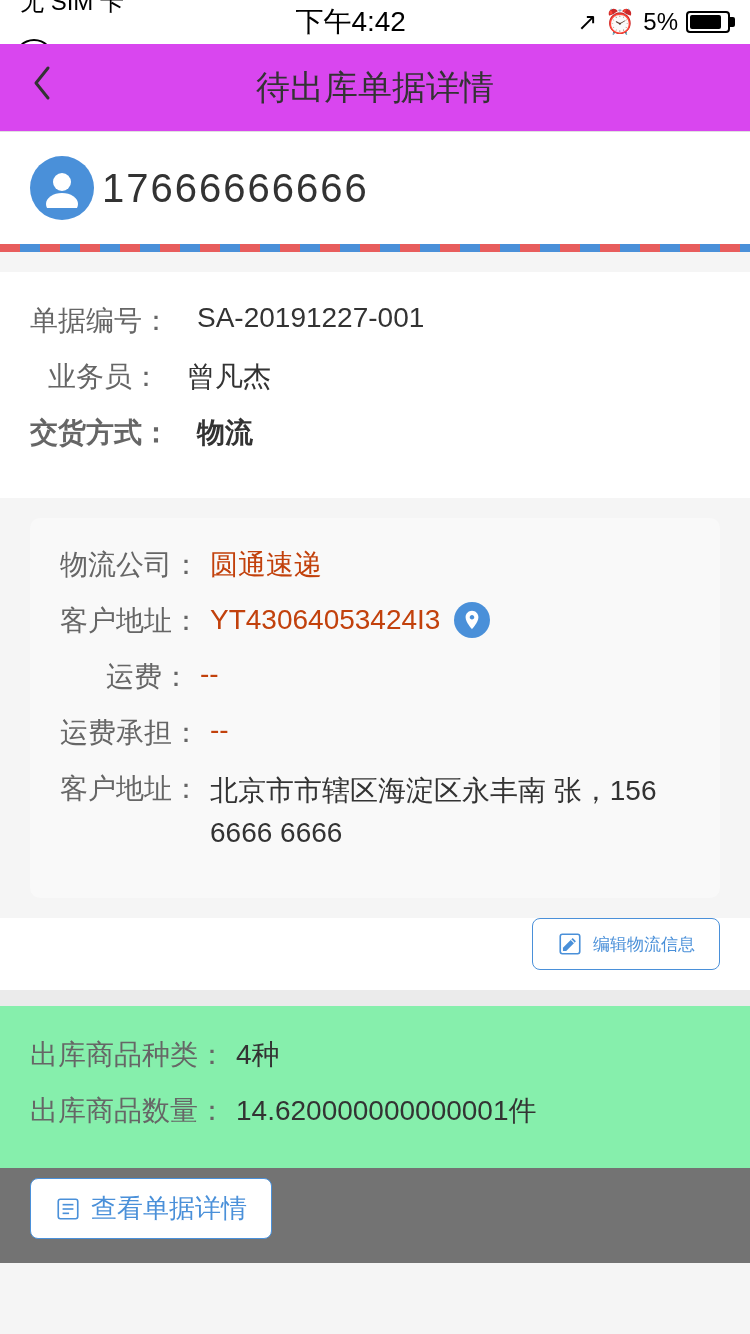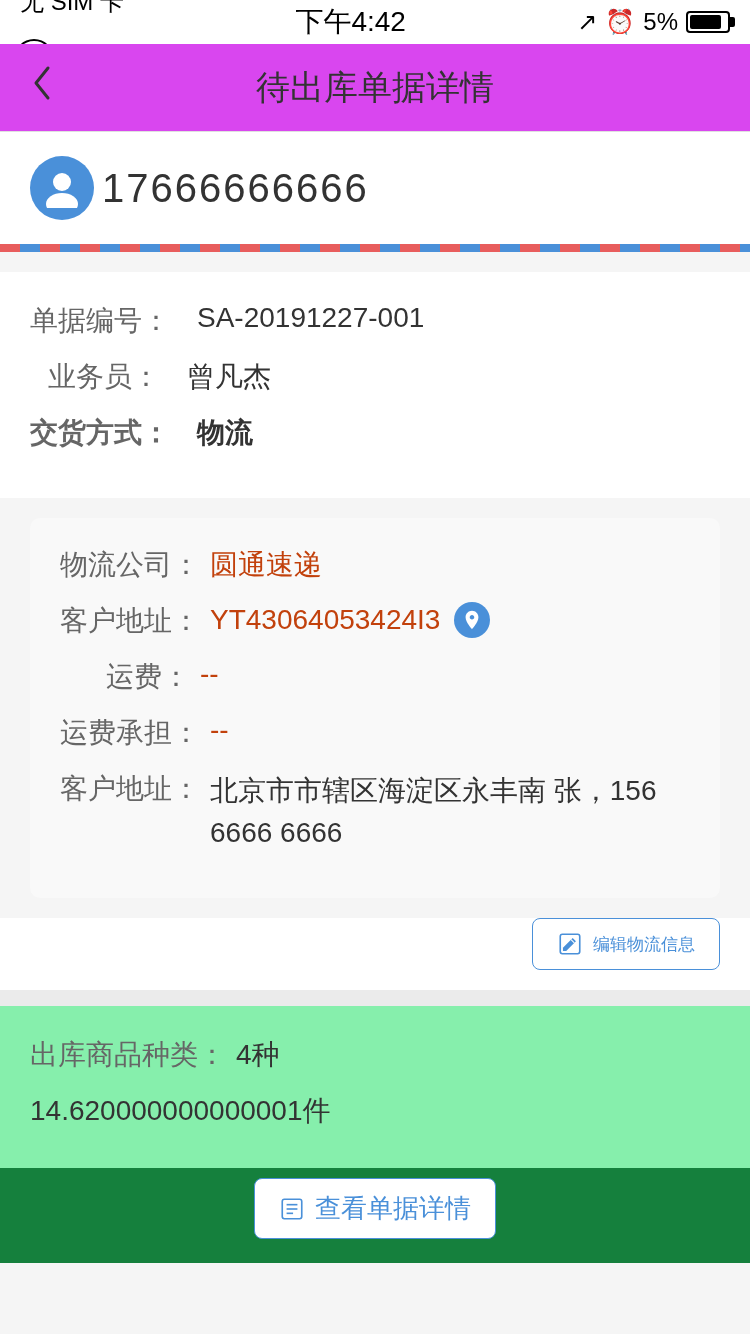--- a/index.html
+++ b/index.html
@@ -269,23 +269,23 @@
       padding-right: 10px;
     }
     .goods-value {
       color: #333;
       flex: 1;
     }
 
     
     .view-btn-row {
       display: flex;
-      justify-content: center;
+      justify-content: flex-start;
       padding: 10px 30px 24px;
-      background: #15803d;
+      background: #737373;
     }
     .view-btn {
       border: 1.5px solid #4a90d9;
       border-radius: 8px;
       padding: 12px 24px;
       color: #4a90d9;
       font-size: 26px;
       display: flex;
       align-items: center;
       gap: 10px;
@@ -411,20 +411,21 @@
   </div>
 
   <div class="section-divider"></div>
 
   <div class="goods-section">
     <div class="goods-row">
       <span class="goods-label">出库商品种类：</span>
       <span class="goods-value">4种</span>
     </div>
     <div class="goods-row">
+      <span class="goods-label">出库商品数量：</span>
       <span class="goods-value">14.620000000000001件</span>
     </div>
   </div>
 
   <div class="view-btn-row">
     <button class="view-btn">
       <svg viewBox="0 0 24 24">
         <rect x="3" y="3" width="18" height="18" rx="2" ry="2" fill="none" stroke="#4a90d9" stroke-width="1.5"></rect>
         <line x1="7" y1="8" x2="17" y2="8" stroke="#4a90d9" stroke-width="1.5"></line>
         <line x1="7" y1="12" x2="17" y2="12" stroke="#4a90d9" stroke-width="1.5"></line>

